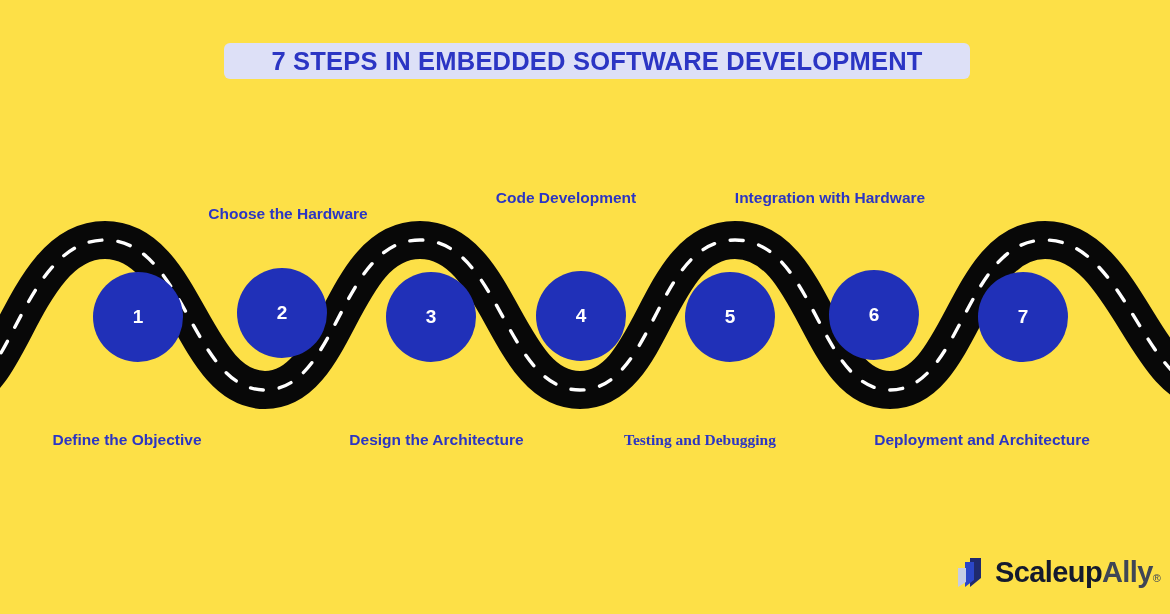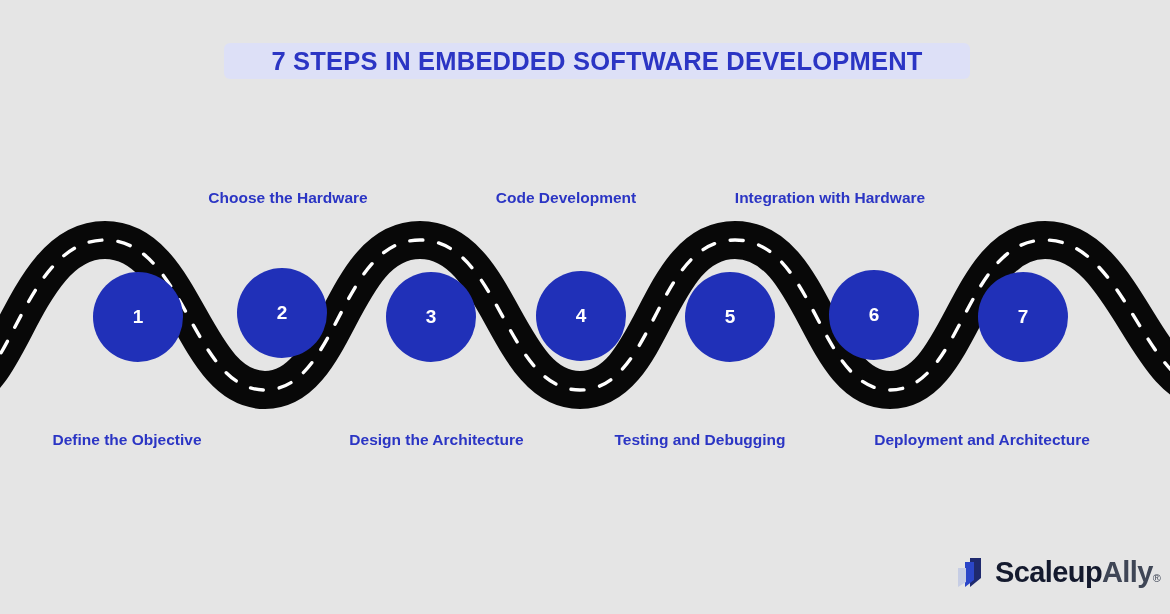--- a/index.html
+++ b/index.html
@@ -8,21 +8,21 @@
     padding: 0;
     background: #ffffff;
   }
   body {
     font-family: "Liberation Sans", sans-serif;
   }
   #infographic {
     position: relative;
     width: 1170px;
     height: 614px;
-    background: #e5e5e5;
+    background: #fde047;
     overflow: hidden;
   }
 
   
   #title-banner {
     position: absolute;
     left: 224px;
     top: 43px;
     width: 746px;
     height: 36px;
@@ -147,24 +147,24 @@
       <div class="step-circle" style="left: 237px; top: 268px;">2</div>
       <div class="step-circle" style="left: 386px; top: 272px;">3</div>
       <div class="step-circle" style="left: 536px; top: 271px;">4</div>
       <div class="step-circle" style="left: 685px; top: 272px;">5</div>
       <div class="step-circle" style="left: 829px; top: 270px;">6</div>
       <div class="step-circle" style="left: 978px; top: 272px;">7</div>
     </div>
 
   <div id="labels-layer">
       <div class="step-label bottom" style="left: 127px;">Define the Objective</div>
-      <div class="step-label top" style="left: 288px;">Choose the Hardware</div>
+      <div class="step-label top" style="left: 288px; margin-top: 16px;">Choose the Hardware</div>
       <div class="step-label bottom" style="left: 427px; padding-left: 19px;">Design the Architecture</div>
       <div class="step-label top" style="left: 566px;">Code Development</div>
-      <div class="step-label bottom" style="left: 700px;">Testing and Debugging</div>
+      <div class="step-label bottom" style="left: 700px; font-family: Liberation Serif, serif;">Testing and Debugging</div>
       <div class="step-label top" style="left: 830px;">Integration with Hardware</div>
       <div class="step-label bottom" style="left: 982px;">Deployment and Architecture</div>
     </div>
 
   <div id="logo">
     <svg id="logo-mark" width="31" height="33" viewBox="0 0 31 33">
       <polygon points="13,2 24,2 24,22 13,31" fill="#1f2a6e"></polygon>
       <polygon points="8,6 17,6 17,24 8,31" fill="#2b46c8"></polygon>
       <polygon points="1,12 9,12 9,26 1,31" fill="#c6cde4"></polygon>
     </svg>

